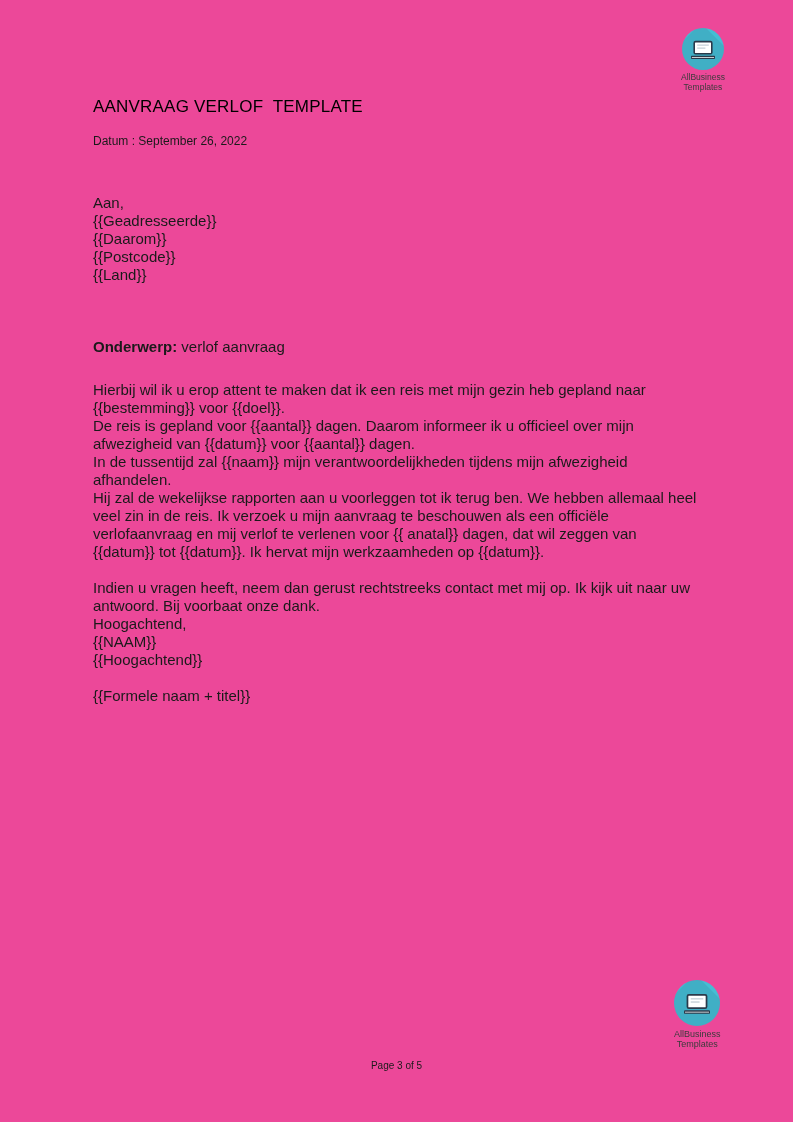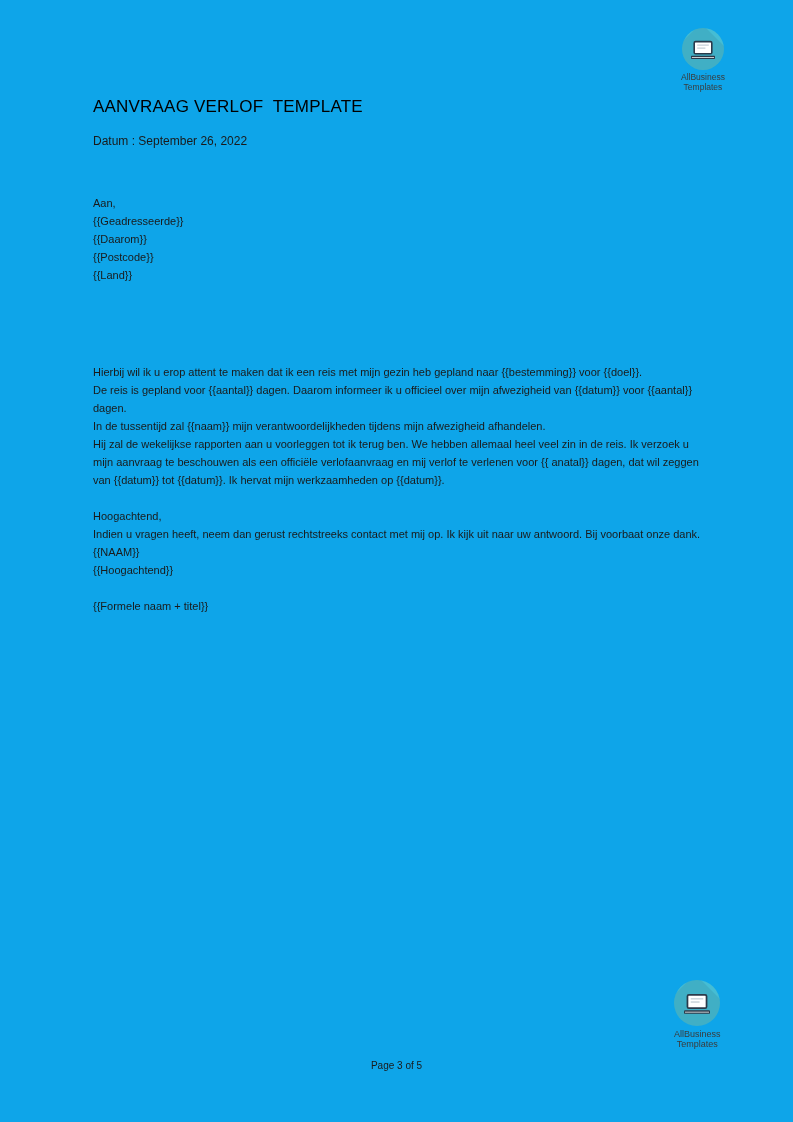--- a/index.html
+++ b/index.html
@@ -12,21 +12,21 @@
     height: 1122px;
     position: relative;
     font-family: "Liberation Sans", sans-serif;
     color: #1a1a1a;
     overflow: hidden;
   }
 
   .page {
     position: absolute;
     inset: 0;
-    background: #0ea5e9;
+    background: #ec4899;
     padding-left: 35px;
   }
 
   
   .logo {
     position: absolute;
     display: flex;
     flex-direction: column;
     align-items: center;
   }
@@ -93,21 +93,21 @@
     top: 134px;
     font-size: 12px;
     color: #1a1a1a;
   }
 
   .content {
     position: absolute;
     left: 93px;
     top: 194px;
     width: 608px;
-    font-size: 11px;
+    font-size: 15px;
     line-height: 18px;
     color: #1a1a1a;
   }
   .content p {
     margin: 0;
   }
   .block {
     margin: 0 0 18px 0;
   }
   .gap-sm  { height: 18px; }
@@ -158,36 +158,37 @@
     <div class="block">
       <p>Aan,</p>
       <p>{{Geadresseerde}}</p>
       <p>{{Daarom}}</p>
       <p>{{Postcode}}</p>
       <p>{{Land}}</p>
     </div>
 
     <div class="gap-lg"></div>
 
+    <p class="para"><span class="bold">Onderwerp:</span><span> verlof aanvraag</span></p>
 
     <div class="gap-md"></div>
 
 
     <p class="para">Hierbij wil ik u erop attent te maken dat ik een reis met mijn gezin heb gepland naar {{bestemming}} voor {{doel}}.</p>
 
     <p class="para">De reis is gepland voor {{aantal}} dagen. Daarom informeer ik u officieel over mijn afwezigheid van {{datum}} voor {{aantal}} dagen.</p>
 
     <div style="margin:0 0 18px 0;">
       <p>In de tussentijd zal {{naam}} mijn verantwoordelijkheden tijdens mijn afwezigheid afhandelen.</p>
       <p>Hij zal de wekelijkse rapporten aan u voorleggen tot ik terug ben. We hebben allemaal heel veel zin in de reis. Ik verzoek u mijn aanvraag te beschouwen als een officiële verlofaanvraag en mij verlof te verlenen voor {{ anatal}} dagen, dat wil zeggen van {{datum}} tot {{datum}}. Ik hervat mijn werkzaamheden op {{datum}}.</p>
     </div>
 
+    <p class="para">Indien u vragen heeft, neem dan gerust rechtstreeks contact met mij op. Ik kijk uit naar uw antwoord. Bij voorbaat onze dank.</p>
+
     <p class="para">Hoogachtend,</p>
-
-    <p class="para">Indien u vragen heeft, neem dan gerust rechtstreeks contact met mij op. Ik kijk uit naar uw antwoord. Bij voorbaat onze dank.</p>
 
     <p class="para">{{NAAM}}</p>
 
     <p class="para">{{Hoogachtend}}</p>
 
     <div class="gap-sm"></div>
 
     <p class="para">{{Formele naam + titel}}</p>
   </div>
 

